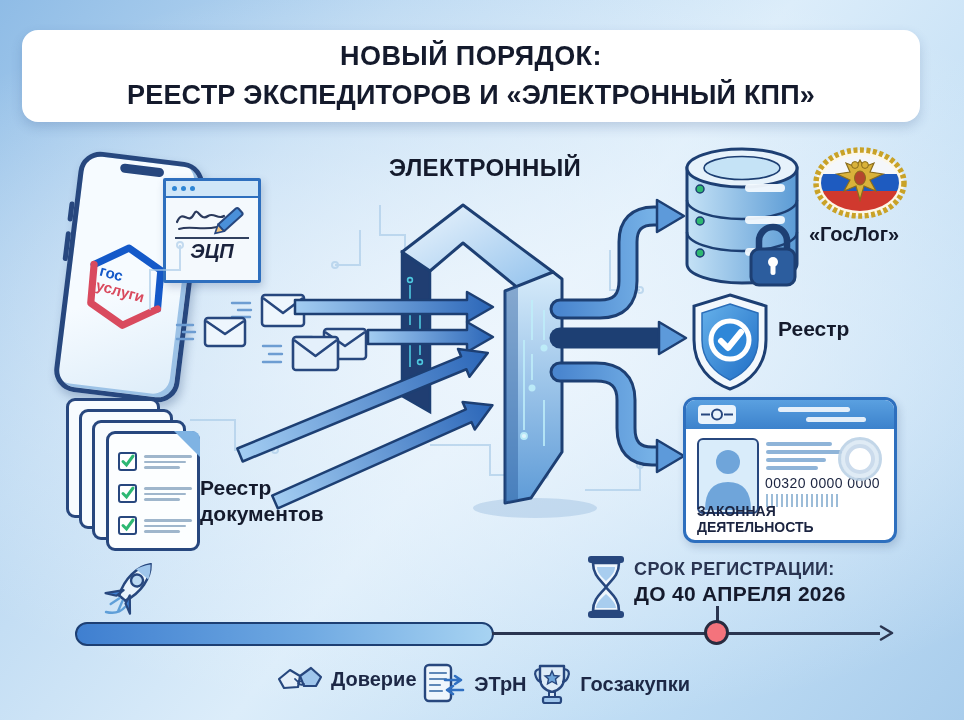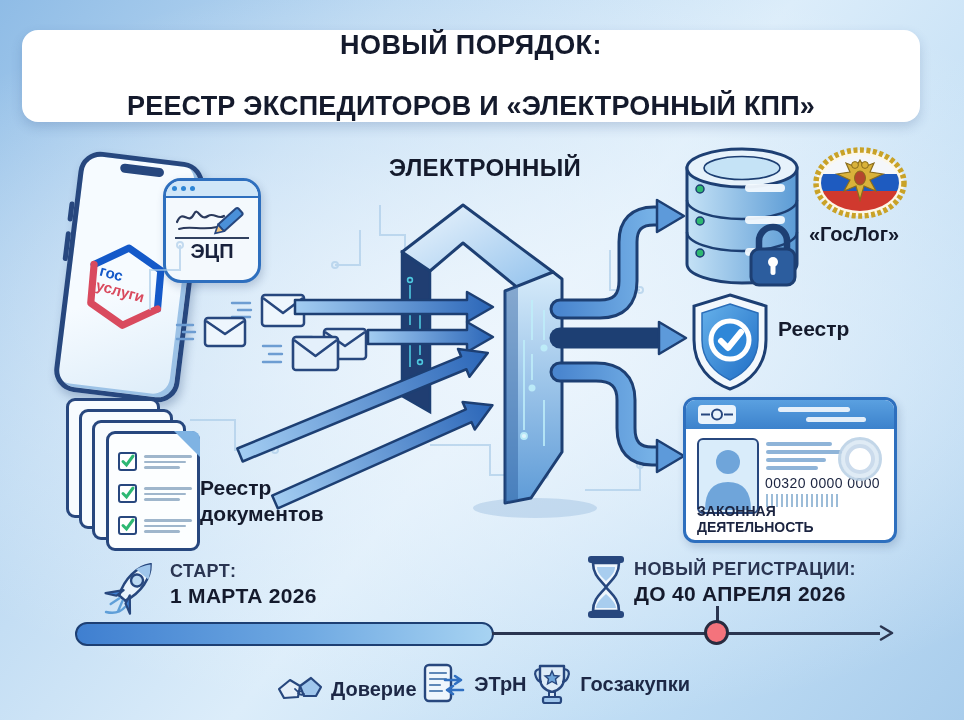--- a/index.html
+++ b/index.html
@@ -5,37 +5,37 @@
   html,body{margin:0;padding:0;background:#dce9f6;}
   .stage{position:relative;width:964px;height:720px;overflow:hidden;
     font-family:"Liberation Sans",sans-serif;
     background:
       radial-gradient(120% 85% at 52% 48%, rgba(238,246,253,.95) 0%, rgba(238,246,253,0) 62%),
       linear-gradient(128deg,#8fbce6 0%,#bcd9f2 26%,#dcedfa 52%,#bedcf4 78%,#a9cdec 100%);}
   .abs{position:absolute;}
   
   .header{left:22px;top:30px;width:898px;height:92px;background:#fff;border-radius:16px;
     box-shadow:0 5px 12px rgba(34,70,128,.20);display:flex;flex-direction:column;
-    align-items:center;justify-content:space-between;gap:8px;}
+    align-items:center;justify-content:center;gap:8px;}
   .header .l1{font-size:27px;font-weight:800;color:#141a2c;letter-spacing:.4px;}
   .header .l2{font-size:27px;font-weight:800;color:#141a2c;letter-spacing:.2px;}
   
   .phone{left:66px;top:156px;width:116px;height:232px;transform:rotate(7deg);
     background:linear-gradient(155deg,#f6fbff 55%,#dcecf9);border:5px solid #27477e;border-radius:22px;
     box-shadow:inset -5px -3px 0 #9cc2e6, 3px 5px 10px rgba(30,60,110,.28);}
   .phone .notch{position:absolute;left:50%;top:4px;transform:translateX(-50%);width:44px;height:9px;
     background:#27477e;border-radius:5px;}
   .phone .btn{position:absolute;left:-10px;width:5px;background:#27477e;border-radius:3px;}
   .logo-wrap{position:absolute;left:14px;top:80px;width:84px;height:92px;transform:rotate(8deg);}
   .logo-txt{position:absolute;left:13px;top:29px;line-height:1.02;}
   .logo-txt .g1{font-size:15px;font-weight:800;color:#1459c9;}
   .logo-txt .g2{font-size:15px;font-weight:800;color:#d94a5e;}
   
   .ecp{left:163px;top:178px;width:92px;height:99px;background:#f4f9fd;border:3px solid #2e6fbe;
-    border-radius:18px;box-shadow:2px 4px 8px rgba(30,60,110,.22);overflow:hidden;}
+    border-radius:2px;box-shadow:2px 4px 8px rgba(30,60,110,.22);overflow:hidden;font-style:italic;}
   .ecp .bar{height:15px;background:#cfe6f8;border-bottom:2px solid #2e6fbe;display:flex;align-items:center;
     gap:4px;padding-left:6px;}
   .ecp .dot{width:5px;height:5px;border-radius:50%;background:#2e86d5;}
   .ecp .lbl{text-align:center;font-size:20px;font-weight:800;color:#19223c;margin-top:1px;}
   .ecp .rule{width:74px;margin:1px auto 0;border-top:2px solid #31415f;}
   
   .kpp-title{left:382px;top:154px;width:206px;text-align:center;color:#141a2c;font-weight:800;
     font-size:24px;line-height:1.18;letter-spacing:.3px;}
   .submission{left:200px;top:475px;color:#141a2c;font-weight:800;font-size:21px;line-height:1.22;}
   .goslog{left:795px;top:222px;width:118px;text-align:center;color:#141a2c;font-weight:800;
@@ -69,21 +69,21 @@
   .date-block .lab{font-size:18px;font-weight:600;color:#2a3552;letter-spacing:.4px;}
   .date-block .dat{font-size:21px;font-weight:800;color:#141a2c;letter-spacing:.3px;margin-top:2px;}
   
   .tl-bar{left:75px;top:622px;width:415px;height:20px;border:2.5px solid #1d3f73;border-radius:12px;
     background:linear-gradient(90deg,#3f7fd0,#6fa9e2 55%,#a7d3f2);}
   .tl-line{left:492px;top:632px;width:388px;height:2.5px;background:#2a3550;}
   .tl-tick{left:716px;top:606px;width:2.5px;height:20px;background:#2a3550;}
   .tl-dot{left:704px;top:620px;width:25px;height:25px;border-radius:50%;background:#f4737c;
     border:3px solid #272b3f;box-sizing:border-box;}
   
-  .footer{left:278px;top:663px;width:412px;display:flex;justify-content:space-between;align-items:flex-end;}
+  .footer{left:278px;top:663px;width:412px;display:flex;justify-content:space-between;align-items:flex-start;}
   .f-item{display:flex;align-items:center;gap:9px;}
   .f-item .f-lab{font-size:20px;font-weight:600;color:#1c2745;}
 </style>
 </head>
 <body>
 
 <div class="stage">
 
   <div class="abs header">
     <div class="l1">НОВЫЙ ПОРЯДОК:</div>
@@ -387,34 +387,30 @@
     <path d="M6,56 q12,3 19,-5" stroke="#5f9fd8" stroke-width="2.4" fill="none" stroke-linecap="round"></path>
     <g transform="rotate(40 32 32)">
       <path d="M31,2 C40,12 42,30 35,46 L27,46 C20,30 22,12 31,2 Z" fill="#e9f3fc" stroke="#27477e" stroke-width="2.6"></path>
       <path d="M31,2 C35,6.5 37.5,11 39,15 L23,15 C24.5,11 27,6.5 31,2 Z" fill="#9fc6ec"></path>
       <circle cx="31" cy="23" r="6" fill="#bcd9f2" stroke="#27477e" stroke-width="2.4"></circle>
       <path d="M27,39 L15,53 L25,48 Z" fill="#3f7fd0" stroke="#27477e" stroke-width="2.2" stroke-linejoin="round"></path>
       <path d="M35,39 L47,53 L37,48 Z" fill="#3f7fd0" stroke="#27477e" stroke-width="2.2" stroke-linejoin="round"></path>
       <path d="M29,48 L26,58 M33,48 L36,58" stroke="#5f9fd8" stroke-width="2.4" stroke-linecap="round"></path>
     </g>
   </svg>
-  <div class="abs date-block" style="left:170px;top:561px;">
-    <div class="lab">СТАРТ:</div>
-    <div class="dat">1 МАРТА 2026</div>
-  </div>
 
   <svg class="abs" style="left:585px;top:556px;" width="42" height="62" viewBox="0 0 42 62">
     <path d="M8,7 C8,20 17,25 21,31 C17,37 8,42 8,55 H34 C34,42 25,37 21,31 C25,25 34,20 34,7 Z" fill="#eef6fd" stroke="#27477e" stroke-width="2.6" stroke-linejoin="round"></path>
     <path d="M12,11 C12,17 17,21 21,25 C25,21 30,17 30,11 Z" fill="#a8cdef"></path>
     <path d="M21,38 C26,43 31,47 31,52 H11 C11,47 16,43 21,38 Z" fill="#a8cdef"></path>
     <rect x="3" y="0" width="36" height="7" rx="3" fill="#27477e"></rect>
     <rect x="3" y="55" width="36" height="7" rx="3" fill="#27477e"></rect>
   </svg>
   <div class="abs date-block" style="left:634px;top:559px;">
-    <div class="lab">НОВЫЙ РЕГИСТРАЦИИ:</div>
+    <div class="lab">СРОК РЕГИСТРАЦИИ:</div>
     <div class="dat">ДО 40 АПРЕЛЯ 2026</div>
   </div>
 
   <div class="abs tl-bar"></div>
   <div class="abs tl-line"></div>
   <svg class="abs" style="left:877px;top:624px;" width="18" height="18" viewBox="0 0 18 18">
     <path d="M4,2.5 L15,9 L4,15.5" stroke="#2a3550" stroke-width="2.6" fill="none" stroke-linecap="round" stroke-linejoin="round"></path>
   </svg>
   <div class="abs tl-tick"></div>
   <div class="abs tl-dot"></div>

